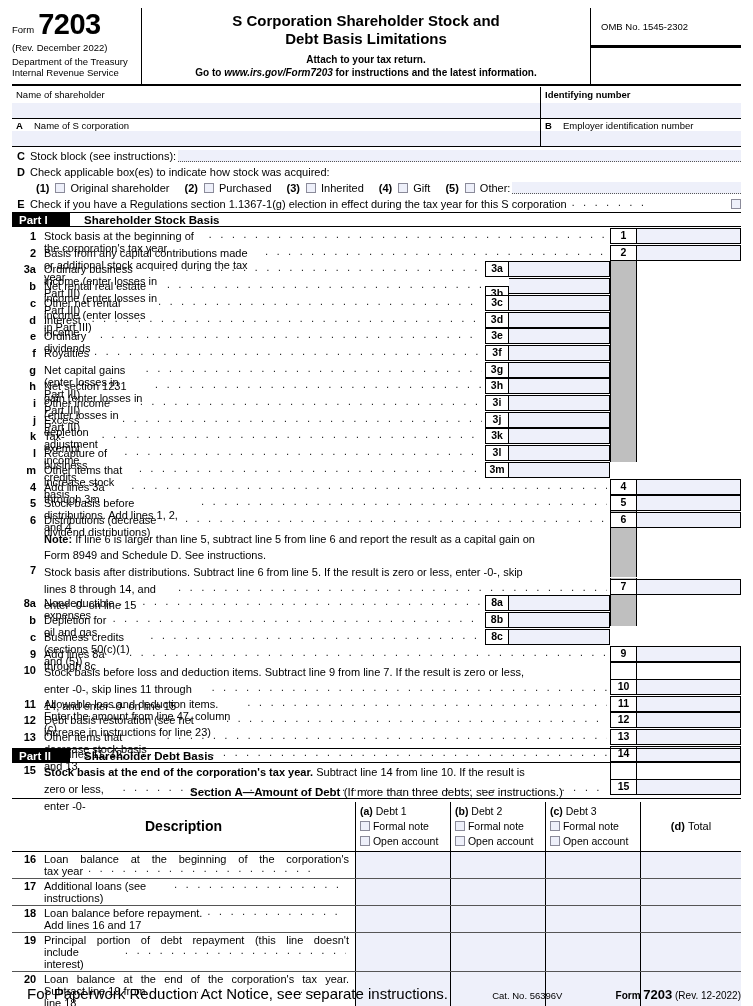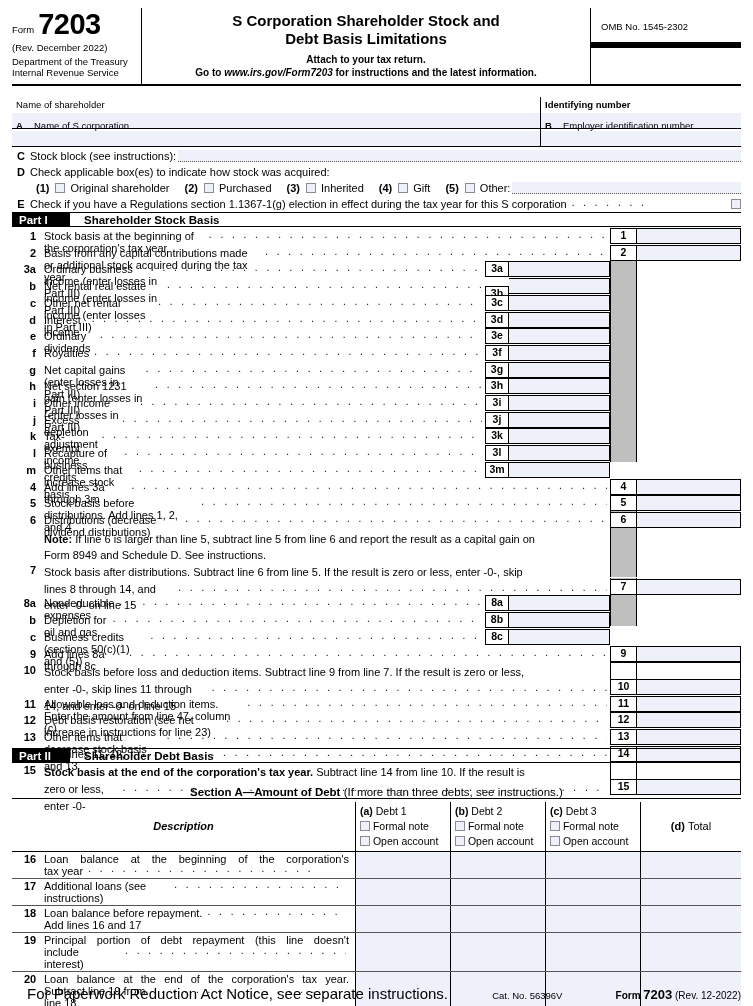--- a/index.html
+++ b/index.html
@@ -62,21 +62,21 @@
   #mast-dept { font-size: 9.5px; margin-top: 3px; line-height: 1.18; }
   #mast-center {
     flex: 1; text-align: center; padding-top: 4px;
     border-right: 1.5px solid #000;
   }
   #mast-title { font-size: 15px; font-weight: bold; line-height: 1.18; }
   #mast-attach { font-size: 10px; font-weight: bold; margin-top: 7px; }
   #mast-goto { font-size: 10px; font-weight: bold; margin-top: 2px; }
   #mast-right { width: 150px; }
   #omb-box { height: 40px; padding: 13px 0 0 10px; font-size: 9.5px;
-             border-bottom: 6px solid #000000; }
+             border-bottom: 3px solid #000000; }
   #att-box { padding: 6px 0 0 10px; font-size: 9.5px; line-height: 1.22; }
   #att-num { font-size: 12px; font-weight: bold; }
 
   
   .namerow {
     position: absolute; left: 12px; width: 729px;
     border-bottom: 1.5px solid #000;
     display: flex;
   }
   .namerow .lcell { flex: 1; border-right: 1.5px solid #000; position: relative; }
@@ -165,21 +165,21 @@
     position: absolute; left: 12px; width: 729px;
     text-align: center; font-size: 11.5px;
     border-bottom: 1.5px solid #000;
   }
   #dt {
     position: absolute; left: 12px; width: 729px;
     border-bottom: 1.5px solid #000;
   }
   #dt .hdr { display: flex; border-bottom: 1.5px solid #000; }
   #dt .c-desc { width: 343px; display: flex; align-items: center;
-                justify-content: center; font-weight: bold; font-size: 11px; font-style: italic; }
+                justify-content: center; font-weight: bold; font-size: 14px; }
   #dt .c-debt { width: 95px; border-left: 1px solid #000; padding: 2px 0 2px 4px;
                 font-size: 10.5px; line-height: 1.42; }
   #dt .c-tot  { flex: 1; border-left: 1px solid #000; display: flex;
                 align-items: center; justify-content: center; font-size: 11px; }
   .drow { display: flex; border-top: 1px solid #555; }
   .drow:first-child { border-top: none; }
   .d-desc { width: 343px; position: relative; font-size: 11px; padding: 1px 6px 1px 0; }
   .d-desc .dn { position: absolute; left: 12px; top: 1px; font-weight: bold; }
   .d-desc .dt2 { margin-left: 32px; }
   .d-cell { width: 95px; border-left: 1px solid #000; background: #eef0fa; }
@@ -220,21 +220,21 @@
         <span>Debt Basis Limitations</span>
       </div>
       <div id="mast-attach">Attach to your tax return.</div>
       <div id="mast-goto"><span>Go to </span><span class="bi">www.irs.gov/Form7203</span><span> for instructions and the latest information.</span></div>
     </div>
     <div id="mast-right">
       <div id="omb-box">OMB No. 1545-2302</div>
     </div>
   </div>
 
-  <div class="namerow" style="top:97px;height:32px;">
+  <div class="namerow" style="top:87px;height:32px;">
     <div class="lcell">
       <div class="cap">Name of shareholder</div>
       <div class="inputstrip field"></div>
     </div>
     <div class="rcell">
       <div class="cap b">Identifying number</div>
       <div class="inputstrip field"></div>
     </div>
   </div>
 

